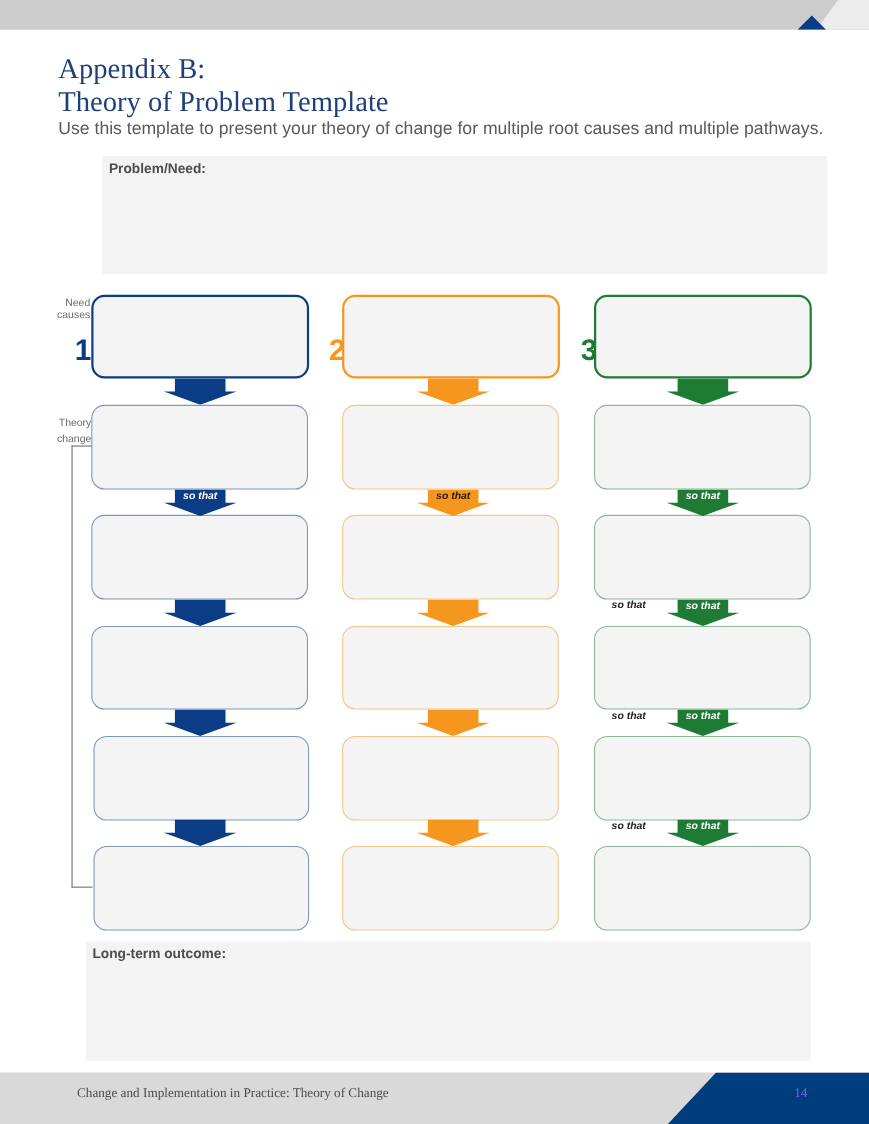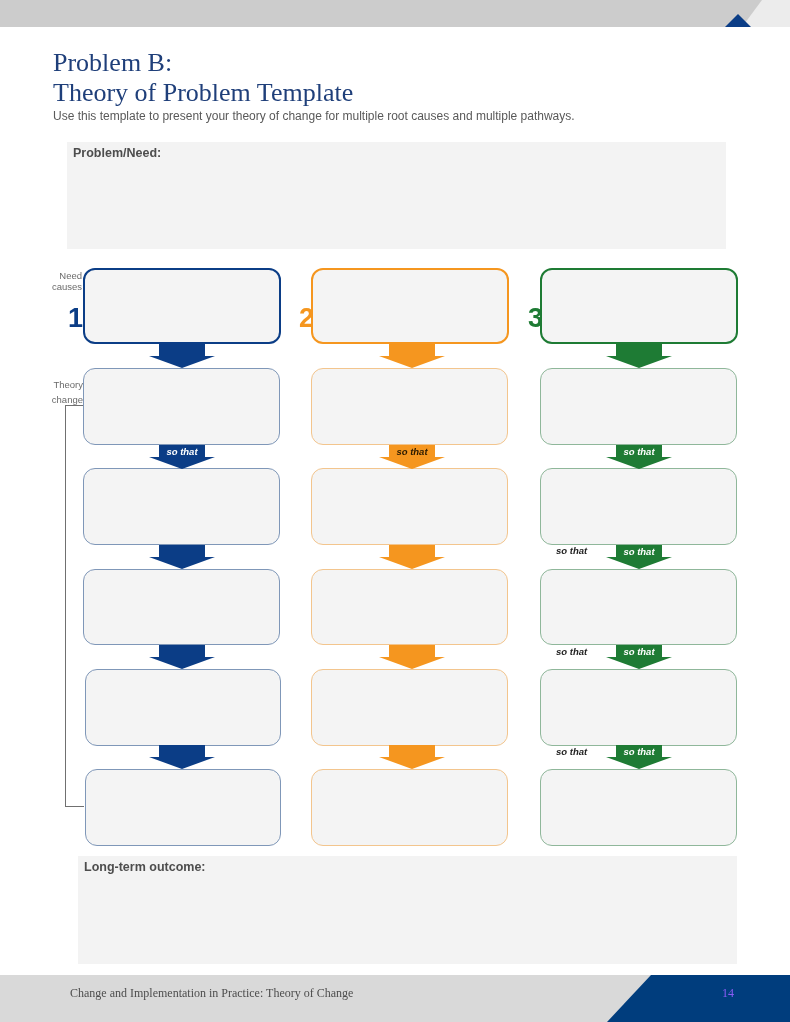--- a/index.html
+++ b/index.html
@@ -1,21 +1,21 @@
 <!DOCTYPE html>
 <html><head>
 <meta charset="utf-8">
 <style>
   html, body { margin:0; padding:0; }
   body { width:790px; height:1022px; position:relative; background:#ffffff; overflow:hidden; font-family:"Liberation Sans", sans-serif; }
   .abs { position:absolute; }
   .topbar { left:0; top:0; width:790px; height:27px; background:#cccccc; }
   .topwedge { left:0; top:0; width:790px; height:27px; }
   .title { left:53px; font-family:"Liberation Serif", serif; color:#1f3f7a; font-size:26px; line-height:30px; white-space:nowrap; }
-  .subtitle { left:53px; top:109px; font-size:12px; color:#595959; white-space:nowrap; }
+  .subtitle { left:53px; top:109px; font-size:16px; color:#595959; white-space:nowrap; }
   .panel { background:#f3f3f3; }
   .panel-label { position:absolute; left:6px; top:4px; font-size:12.5px; font-weight:bold; color:#4d4d4d; }
   .side-label { font-size:9.5px; color:#6b6b6b; text-align:right; line-height:11px; }
   .bracket { border-left:1.5px solid #707070; border-top:1.5px solid #707070; border-bottom:1.5px solid #707070; }
   .num { font-size:27px; font-weight:bold; line-height:30px; }
   .box { box-sizing:border-box; background:#f4f4f4; border-radius:10px; }
   .root { border-width:2.5px; border-style:solid; border-radius:12px; }
   .thin { border-width:1px; border-style:solid; border-radius:12px; }
   .arrow { width:66px; height:24px; }
   .arrow svg { display:block; }
@@ -27,25 +27,25 @@
 </style>
 </head>
 <body>
 
 <div class="abs topbar"></div>
 <svg class="abs topwedge" width="790" height="27" viewBox="0 0 790 27">
   <polygon points="762,0 790,0 790,27 742,27" fill="#ececec"></polygon>
   <polygon points="738,14 751,27 725,27" fill="#0b3d86"></polygon>
 </svg>
 
-<div class="abs title" style="top:48px;">Problem B:</div>
+<div class="abs title" style="top:48px;">Appendix B:</div>
 <div class="abs title" style="top:78px;">Theory of Problem Template</div>
 <div class="abs subtitle">Use this template to present your theory of change for multiple root causes and multiple pathways.</div>
 
-<div class="abs panel" style="left:67px; top:142px; width:659px; height:107px;">
+<div class="abs panel" style="left:93px; top:142px; width:659px; height:107px;">
   <span class="panel-label">Problem/Need:</span>
 </div>
 
 <div class="abs side-label" style="left:40px; top:270px; width:42px;">
   <div>Need</div>
   <div>causes</div>
 </div>
 <div class="abs side-label" style="left:40px; top:377px; width:43px; line-height:15px;">
   <div>Theory</div>
   <div>change</div>

